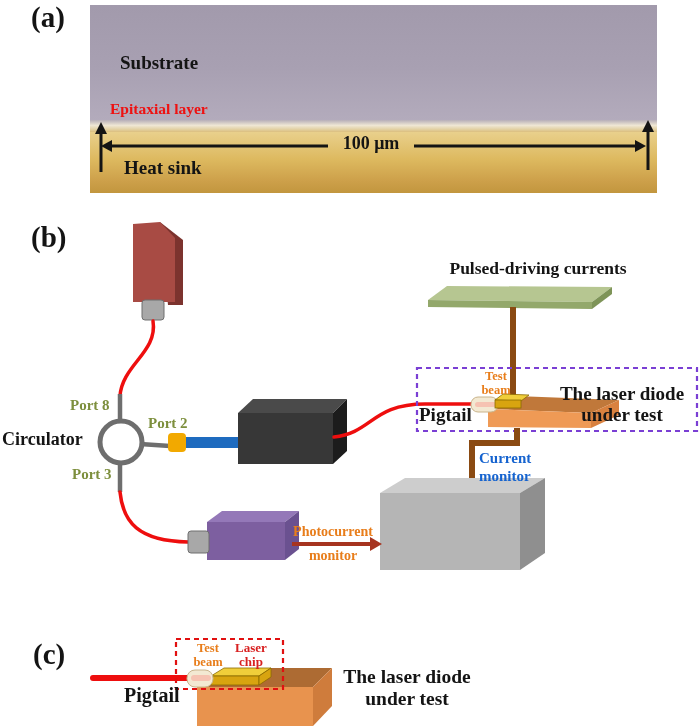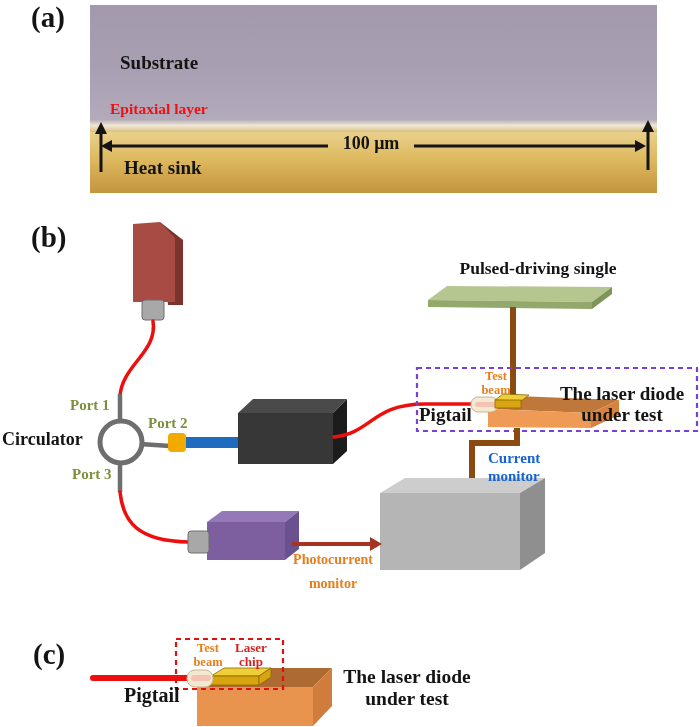--- a/index.html
+++ b/index.html
@@ -160,32 +160,32 @@
   </svg>
 
   <div class="lbl tag" style="left:31px;top:1px;">(a)</div>
   <div class="lbl" style="left:120px;top:52px;font-size:19px;">Substrate</div>
   <div class="lbl c-red" style="left:110px;top:100px;font-size:15.5px;">Epitaxial layer</div>
   <div class="lbl ctr" style="left:328px;top:133px;width:86px;font-size:18px;">100 μm</div>
   <div class="lbl" style="left:124px;top:157px;font-size:19px;">Heat sink</div>
 
   <div class="lbl tag" style="left:31px;top:221px;">(b)</div>
   <div class="lbl" style="left:2px;top:429px;font-size:18px;text-align:center;">Circulator</div>
-  <div class="lbl c-olive" style="left:70px;top:397px;font-size:15px;">Port 1</div>
+  <div class="lbl c-olive" style="left:70px;top:397px;font-size:15px;">Port 8</div>
   <div class="lbl c-olive" style="left:148px;top:415px;font-size:15px;">Port 2</div>
   <div class="lbl c-olive" style="left:72px;top:466px;font-size:15px;">Port 3</div>
-  <div class="lbl ctr" style="left:433px;top:258px;width:210px;font-size:17.5px;">Pulsed-driving single</div>
+  <div class="lbl ctr" style="left:433px;top:258px;width:210px;font-size:17.5px;">Pulsed-driving currents</div>
   <div class="lbl ctr c-orange" style="left:472px;top:369px;width:48px;font-size:12.5px;line-height:14px;">Test
 beam</div>
   <div class="lbl" style="left:419px;top:404px;font-size:19px;">Pigtail</div>
   <div class="lbl ctr" style="left:547px;top:383px;width:150px;font-size:19px;line-height:21px;">The laser diode
 under test</div>
-  <div class="lbl c-blue" style="left:479px;top:449px;font-size:15px;line-height:18px;margin-left:9px;">Current
+  <div class="lbl c-blue" style="left:479px;top:449px;font-size:15px;line-height:18px;">Current
 monitor</div>
-  <div class="lbl ctr c-orange" style="left:288px;top:520px;width:90px;font-size:14px;line-height:24px;margin-top:28px;">Photocurrent
+  <div class="lbl ctr c-orange" style="left:288px;top:520px;width:90px;font-size:14px;line-height:24px;">Photocurrent
 monitor</div>
 
   <div class="lbl tag" style="left:33px;top:638px;">(c)</div>
   <div class="lbl ctr c-orange" style="left:186px;top:641px;width:44px;font-size:12.5px;line-height:14px;">Test
 beam</div>
   <div class="lbl ctr c-crimson" style="left:229px;top:641px;width:44px;font-size:13px;line-height:14px;">Laser
 chip</div>
   <div class="lbl" style="left:124px;top:684px;font-size:20px;">Pigtail</div>
   <div class="lbl ctr" style="left:330px;top:666px;width:154px;font-size:19.5px;line-height:22px;">The laser diode
 under test</div>

